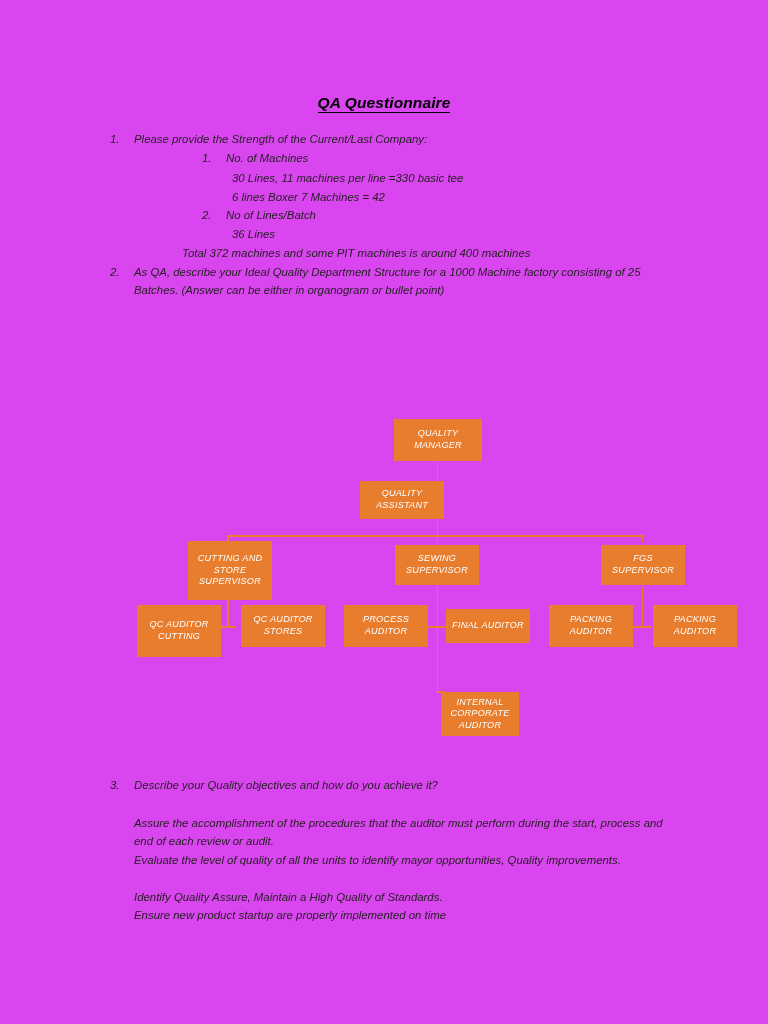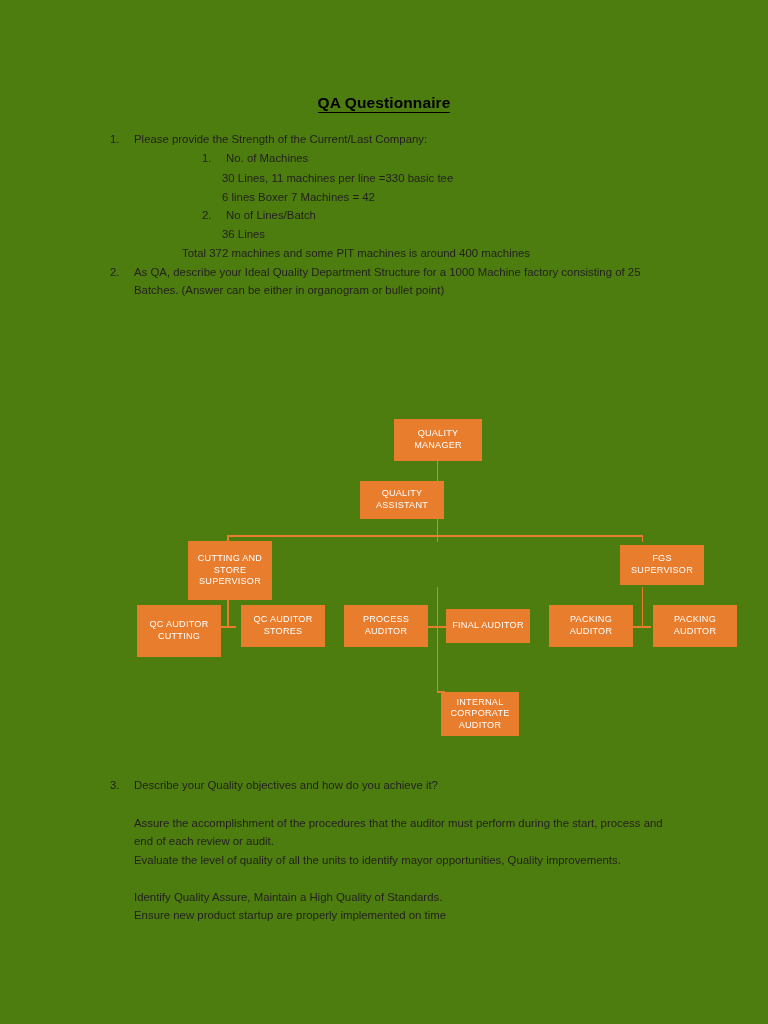--- a/index.html
+++ b/index.html
@@ -13,21 +13,22 @@
     height: 1024px;
     position: relative;
     font-family: "Liberation Serif", "DejaVu Serif", serif;
     color: #1a1a1a;
     overflow: hidden;
   }
 
   .page {
     position: absolute;
     inset: 0;
-    background: #4d7c0f;
+    background: #d946ef;
+    font-style: italic;
   }
 
   
   .doc-title {
     position: absolute;
     left: 0;
     top: 94px;
     width: 768px;
     text-align: center;
     font-family: "Liberation Sans", "DejaVu Sans", sans-serif;
@@ -61,21 +62,21 @@
 
   
   .lvl1-num { left: 110px; }
   .lvl1-txt { left: 134px; width: 545px; }
 
   
   .lvl2-num { left: 202px; }
   .lvl2-txt { left: 226px; width: 460px; }
 
   
-  .cont { left: 222px; width: 460px; }
+  .cont { left: 232px; width: 460px; }
   .total-line { left: 182px; width: 500px; }
 
   
   .answer { left: 134px; width: 545px; }
 
   
   #org-chart {
     position: absolute;
     left: 0;
     top: 0;
@@ -158,22 +159,23 @@
     <div class="conn v" style="left:641.5px; top:587px; height:41px;"></div>
     <div class="conn h" style="left:633px; top:626px; width:9px;"></div>
     <div class="conn h" style="left:641.5px; top:626px; width:9px;"></div>
 
     <div class="node" style="left:394px; top:419px; width:88px; height:42px;">QUALITY MANAGER</div>
 
     <div class="node" style="left:360px; top:481px; width:84px; height:38px;">QUALITY ASSISTANT</div>
 
     <div class="node" style="left:188px; top:541px; width:84px; height:59px;">CUTTING AND STORE SUPERVISOR</div>
 
+    <div class="node" style="left:395px; top:545px; width:84px; height:40px;">SEWING SUPERVISOR</div>
 
-    <div class="node" style="left:620px; top:545px; width:84px; height:40px;">FGS SUPERVISOR</div>
+    <div class="node" style="left:601px; top:545px; width:84px; height:40px;">FGS SUPERVISOR</div>
 
     <div class="node" style="left:137px; top:605px; width:84px; height:52px;">QC AUDITOR CUTTING</div>
 
     <div class="node" style="left:241px; top:605px; width:84px; height:42px;">QC AUDITOR STORES</div>
 
     <div class="node" style="left:344px; top:605px; width:84px; height:42px;">PROCESS AUDITOR</div>
 
     <div class="node" style="left:446px; top:609px; width:84px; height:34px;">FINAL AUDITOR</div>
 
     <div class="node" style="left:549px; top:605px; width:84px; height:42px;">PACKING AUDITOR</div>

